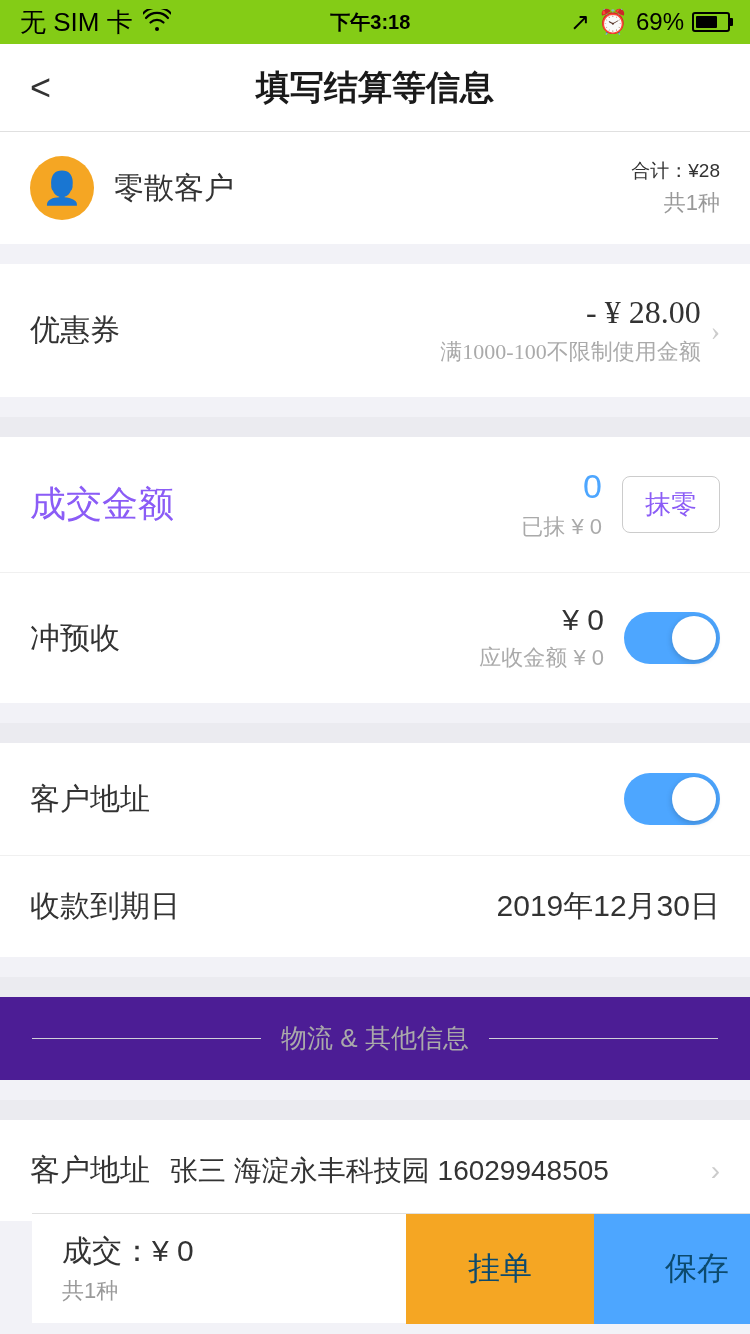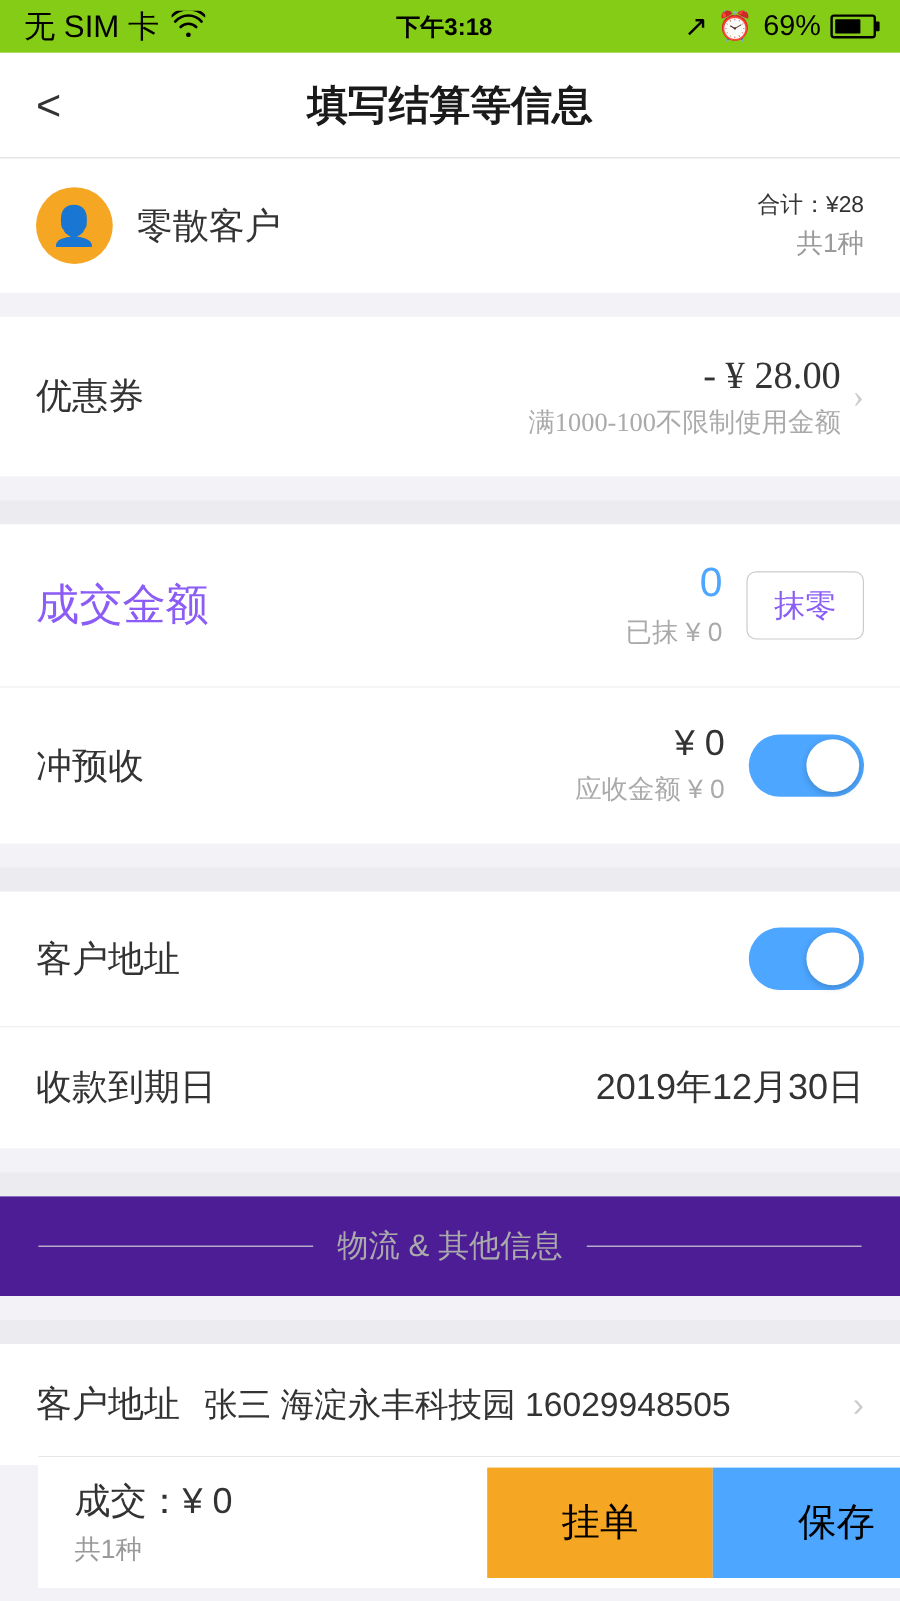--- a/index.html
+++ b/index.html
@@ -200,24 +200,24 @@
       margin-left: 32px;
     }
     .bottom-info {
       flex: 1;
       padding: 0 30px;
     }
     .bottom-deal { font-size: 26px; color: #333; }
     .bottom-deal span { font-size: 30px; font-weight: 500; }
     .bottom-count { font-size: 22px; color: #999; margin-top: 4px; }
     .bottom-btn {
-      height: 92px;
+      height: 110px;
       width: 188px;
       display: flex; align-items: center; justify-content: center;
-      font-size: 32px; font-weight: 500; color: #000000; cursor: pointer;
+      font-size: 32px; font-weight: 500; color: #0c4a6e; cursor: pointer;
     }
     .btn-hold { background: #f5a623; }
     .btn-save { background: #4da6ff; padding-left: 18px; }
 
     .main-content {
       padding-bottom: 110px;
     }
   </style>
 </head>
 <body>

